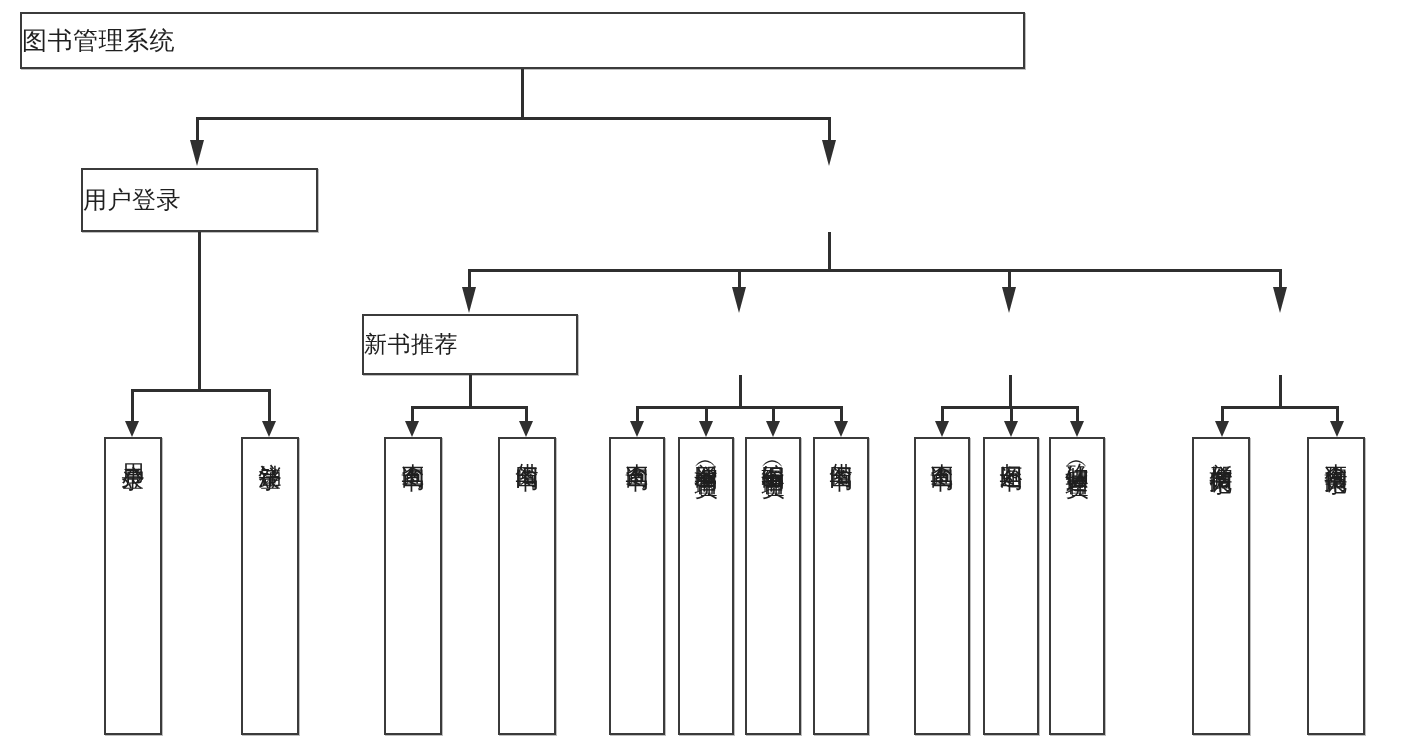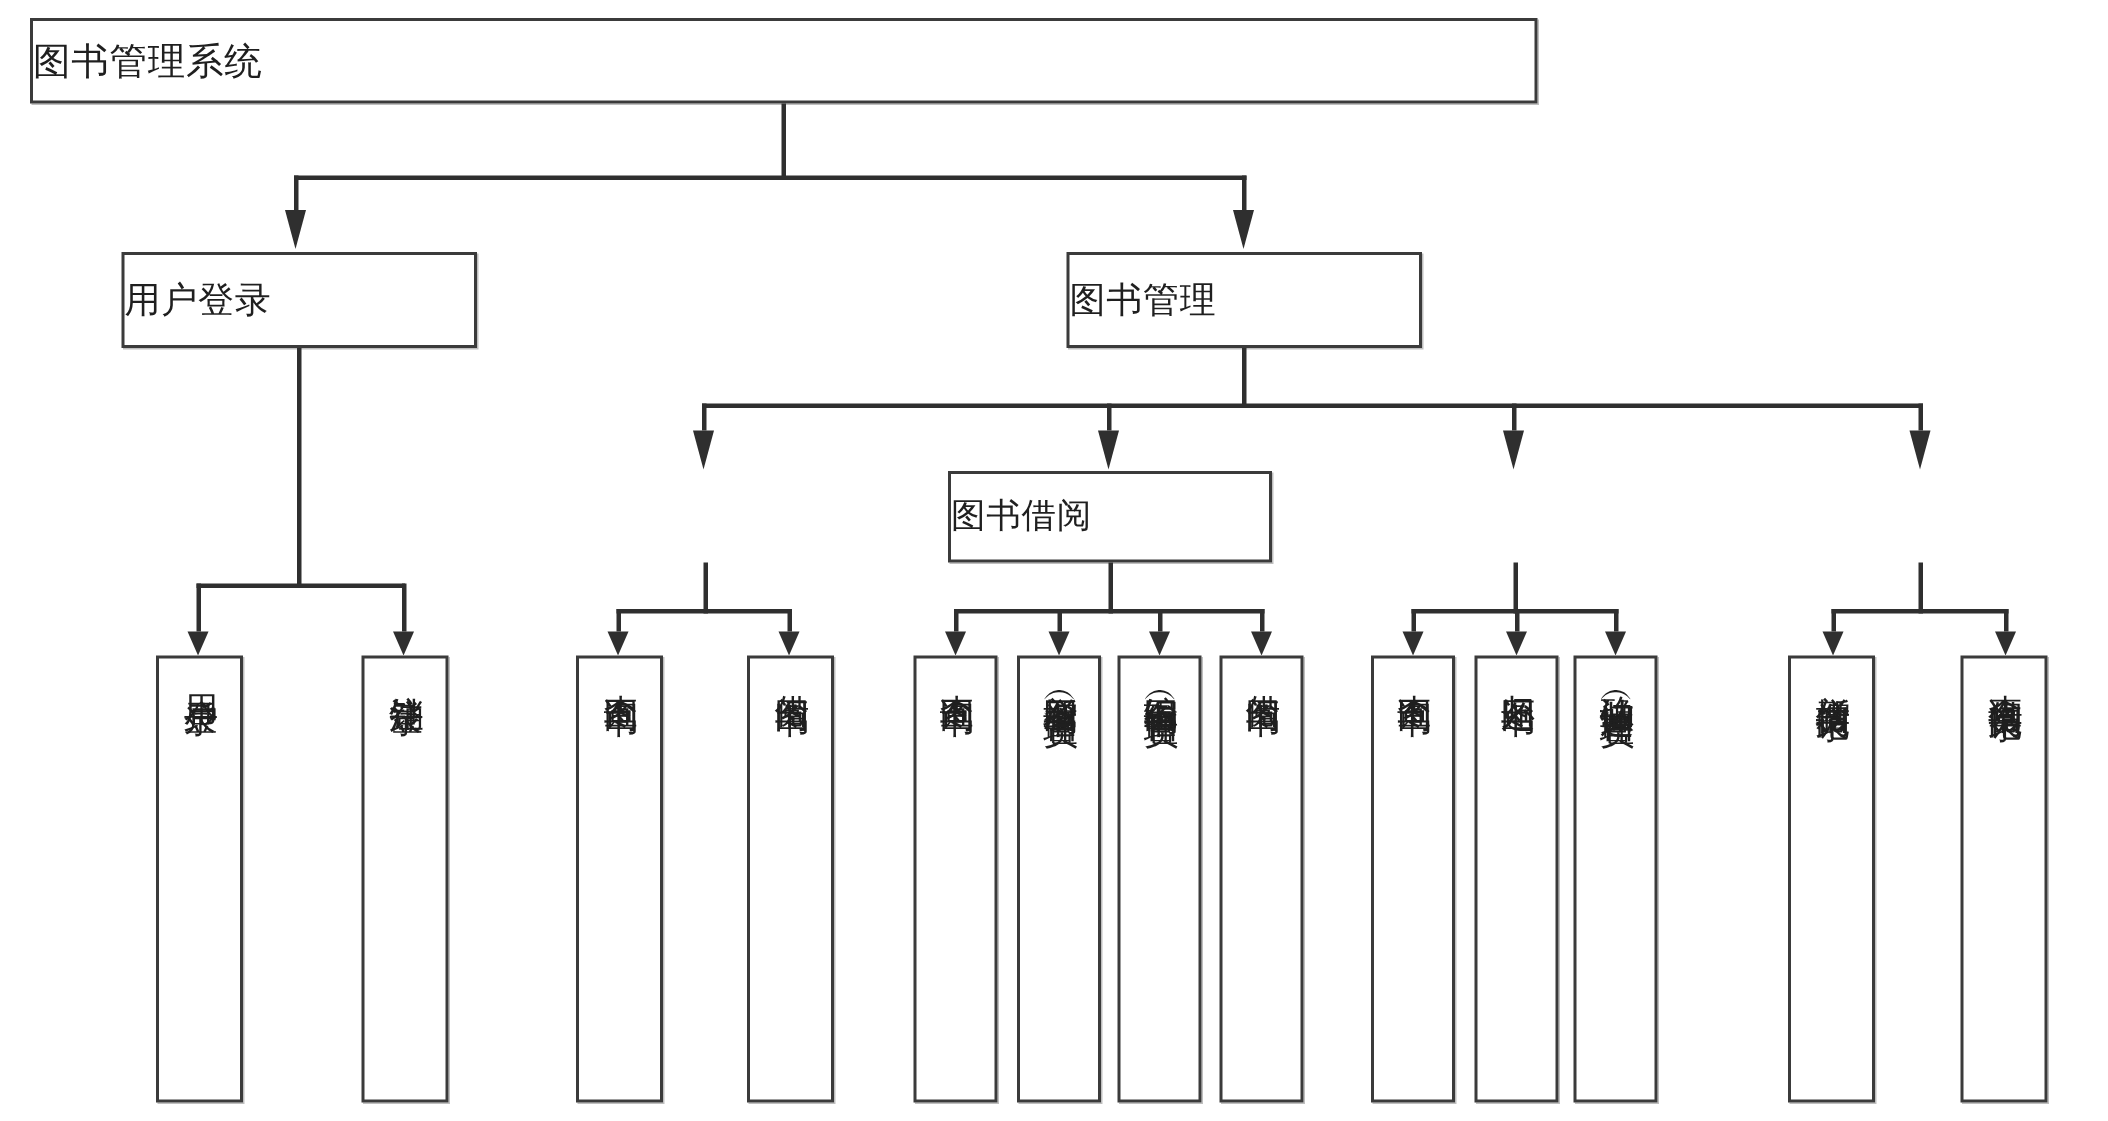--- a/index.html
+++ b/index.html
@@ -95,44 +95,41 @@
   <div class="hline" style="left:196px;top:117px;width:635px;"></div>
   <div class="vline" style="left:196px;top:117px;height:23px;"></div>
   <div class="vline" style="left:828px;top:117px;height:23px;"></div>
   <div class="arrow tall" style="left:190px;top:140px;"></div>
   <div class="arrow tall" style="left:822px;top:140px;"></div>
 
   <div class="node lvl2" style="left:81px;top:168px;width:237px;height:64px;">
     <span class="label">用户登录</span>
   </div>
 
-  <div class="node lvl2" style="left:711px;top:168px;width:237px;height:64px;">
-    <span class="label">图书管理</span>
-  </div>
 
   <div class="vline" style="left:198px;top:232px;height:160px;"></div>
   <div class="hline" style="left:131px;top:389px;width:139px;"></div>
   <div class="vline" style="left:131px;top:389px;height:32px;"></div>
   <div class="vline" style="left:268px;top:389px;height:32px;"></div>
   <div class="arrow" style="left:125px;top:421px;"></div>
   <div class="arrow" style="left:262px;top:421px;"></div>
 
   <div class="vline" style="left:828px;top:232px;height:40px;"></div>
   <div class="hline" style="left:468px;top:269px;width:814px;"></div>
   <div class="vline" style="left:468px;top:269px;height:18px;"></div>
   <div class="vline" style="left:738px;top:269px;height:18px;"></div>
   <div class="vline" style="left:1008px;top:269px;height:18px;"></div>
   <div class="vline" style="left:1279px;top:269px;height:18px;"></div>
   <div class="arrow tall" style="left:462px;top:287px;"></div>
   <div class="arrow tall" style="left:732px;top:287px;"></div>
   <div class="arrow tall" style="left:1002px;top:287px;"></div>
   <div class="arrow tall" style="left:1273px;top:287px;"></div>
 
-  <div class="node lvl3" style="left:632px;top:314px;width:216px;height:61px;">
-    <span class="label">图书借阅</span>
+  <div class="node lvl3" style="left:362px;top:314px;width:216px;height:61px;">
+    <span class="label">新书推荐</span>
   </div>
 
   <div class="vline" style="left:469px;top:375px;height:34px;"></div>
   <div class="hline" style="left:411px;top:406px;width:117px;"></div>
   <div class="vline" style="left:411px;top:406px;height:15px;"></div>
   <div class="vline" style="left:525px;top:406px;height:15px;"></div>
   <div class="arrow" style="left:405px;top:421px;"></div>
   <div class="arrow" style="left:519px;top:421px;"></div>
 
   <div class="vline" style="left:739px;top:375px;height:34px;"></div>

